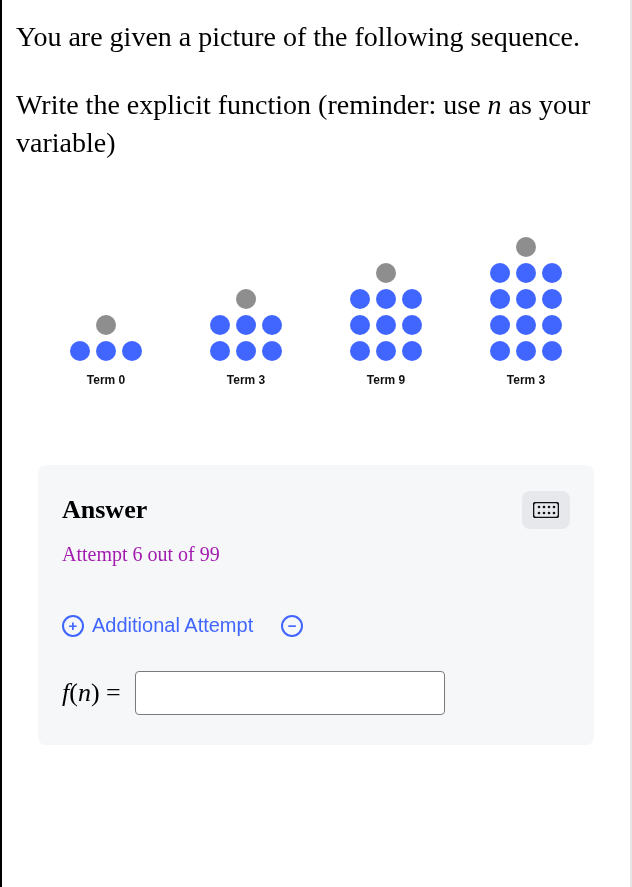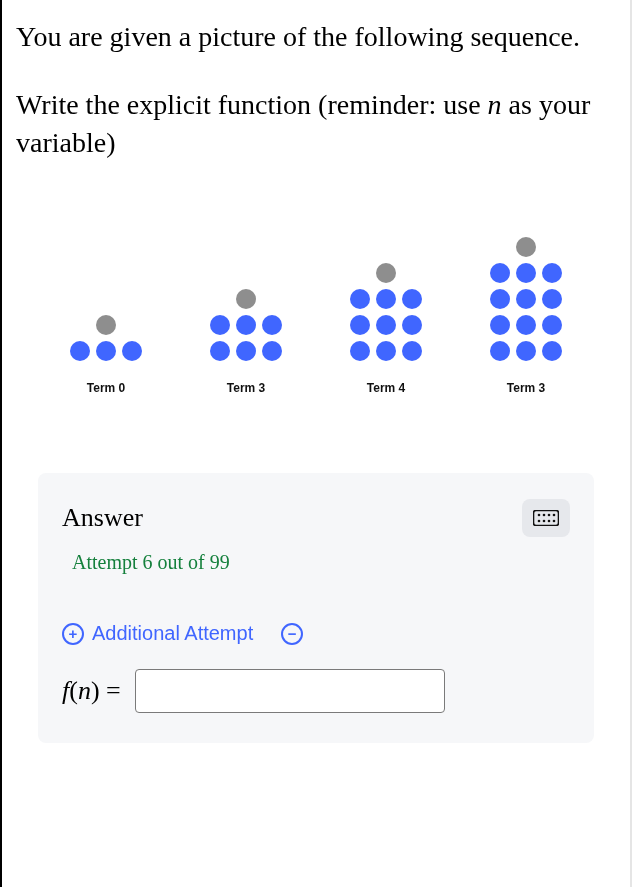--- a/index.html
+++ b/index.html
@@ -31,21 +31,21 @@
     margin-top: 60px;
     display: flex;
     justify-content: space-around;
     align-items: flex-end;
     padding: 0 20px 18px 20px;
   }
   .term {
     display: flex;
     flex-direction: column;
     align-items: center;
-    gap: 20px;
+    gap: 12px;
     justify-content: flex-end;
   }
   .dots {
     display: flex;
     flex-direction: column;
     align-items: center;
     gap: 6px;
     height: 140px;
     justify-content: flex-end;
   }
@@ -75,38 +75,37 @@
     padding: 26px 24px 30px 24px;
     font-family: Georgia, 'Times New Roman', serif;
   }
   .answer-head {
     display: flex;
     align-items: center;
     justify-content: space-between;
   }
   .answer-title {
     font-size: 26px;
-    font-weight: 400;
+    font-weight: 700;
     color: #000;
   }
   .keypad-btn {
     width: 48px;
     height: 38px;
     border-radius: 8px;
     background: #e6e8ec;
     display: flex;
     align-items: center;
     justify-content: center;
     cursor: pointer;
   }
   .attempt {
     margin-top: 14px;
     font-size: 20px;
-    color: #15803d;
-    margin-left: 10px;
+    color: #a21caf;
   }
 
   .actions {
     margin-top: 48px;
     display: flex;
     gap: 28px;
     font-family: -apple-system, Arial, sans-serif;
     font-size: 20px;
     color: #4066ff;
     align-items: center;
@@ -124,21 +123,21 @@
     border-radius: 50%;
     display: flex;
     align-items: center;
     justify-content: center;
     font-size: 15px;
     line-height: 1;
     font-weight: 700;
   }
 
   .fn-row {
-    margin-top: 24px;
+    margin-top: 34px;
     display: flex;
     align-items: center;
     gap: 14px;
     font-size: 26px;
   }
   .fn-label {
     font-style: italic;
   }
   .fn-input {
     flex: 0 0 auto;
@@ -207,21 +206,21 @@
             <div class="dot"></div>
             <div class="dot"></div>
             <div class="dot"></div>
           </div>
           <div class="row">
             <div class="dot"></div>
             <div class="dot"></div>
             <div class="dot"></div>
           </div>
         </div>
-        <div class="term-label">Term 4</div>
+        <div class="term-label">Term 9</div>
       </div>
       <div class="term">
         <div class="dots">
           <div class="row">
             <div class="dot top"></div>
           </div>
           <div class="row">
             <div class="dot"></div>
             <div class="dot"></div>
             <div class="dot"></div>

